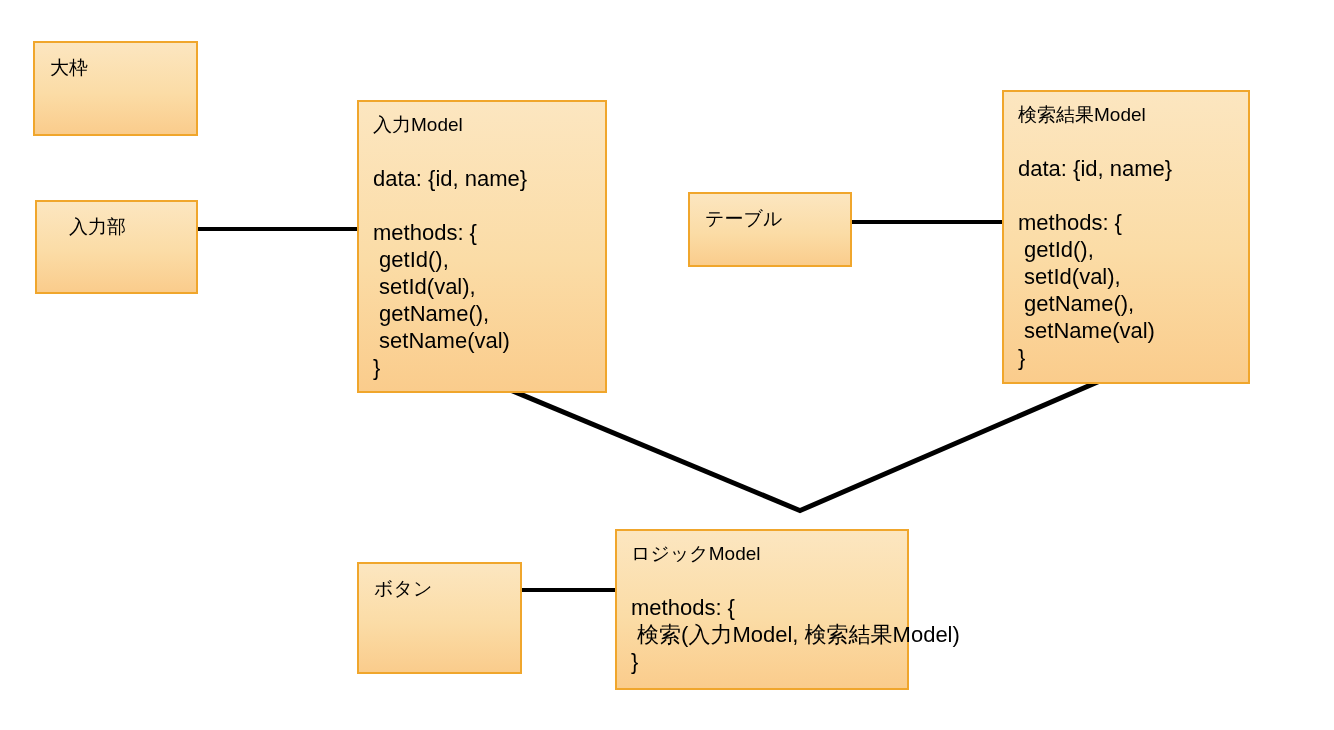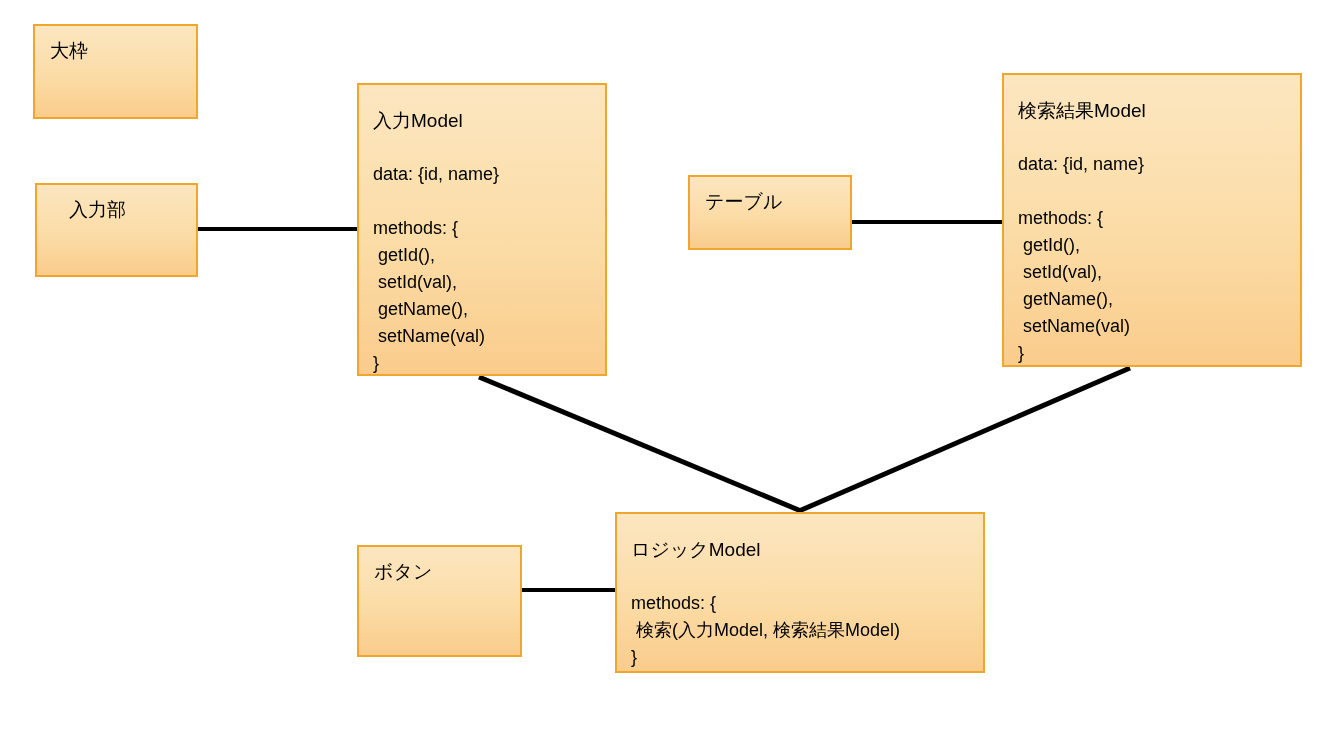--- a/index.html
+++ b/index.html
@@ -25,51 +25,52 @@
     width: 1334px;
     height: 730px;
     pointer-events: none;
   }
   .box {
     position: absolute;
     box-sizing: border-box;
     border: 2px solid #f0a62c;
     background: linear-gradient(180deg, #fce6c0 0%, #fbdca6 55%, #facc8c 100%);
     color: #000000;
+    margin-top: 17px;
   }
   .small-label {
     font-size: 19px;
     padding: 12px 15px 0 15px;
     white-space: pre;
   }
   .model-box {
-    padding-top: 22px;
+    padding-top: 9px;
   }
   .title-line {
     font-size: 19px;
     line-height: 27px;
     min-height: 27px;
     padding: 0 14px;
     white-space: pre;
   }
   .line {
-    font-size: 18px;
+    font-size: 22px;
     line-height: 27px;
     min-height: 27px;
     padding: 0 14px;
     white-space: pre;
   }
   
   #b-frame         { left: 33px;   top: 24px;  width: 165px; height: 95px; }
   #b-input-section { left: 35px;   top: 183px; width: 163px; height: 94px; padding-left: 17px; }
   #b-input-model   { left: 357px;  top: 83px;  width: 250px; height: 293px; }
   #b-table         { left: 688px;  top: 175px; width: 164px; height: 75px; }
-  #b-search-model  { left: 1002px; top: 73px;  width: 300px; height: 294px; }
+  #b-search-model  { left: 1002px; top: 73px;  width: 248px; height: 294px; }
   #b-button        { left: 357px;  top: 545px; width: 165px; height: 112px; }
-  #b-logic-model   { left: 615px;  top: 512px; width: 370px; height: 161px; }
+  #b-logic-model   { left: 615px;  top: 512px; width: 294px; height: 161px; }
 </style>
 </head>
 <body>
 
 <div class="canvas">
 
   <svg class="connectors" viewBox="0 0 1334 730">
     <line x1="198" y1="229" x2="359" y2="229" stroke-width="4" stroke="#000000"></line>
     <line x1="852" y1="222" x2="1004" y2="222" stroke-width="4" stroke="#000000"></line>
     <line x1="522" y1="590" x2="617" y2="590" stroke-width="4" stroke="#000000"></line>

